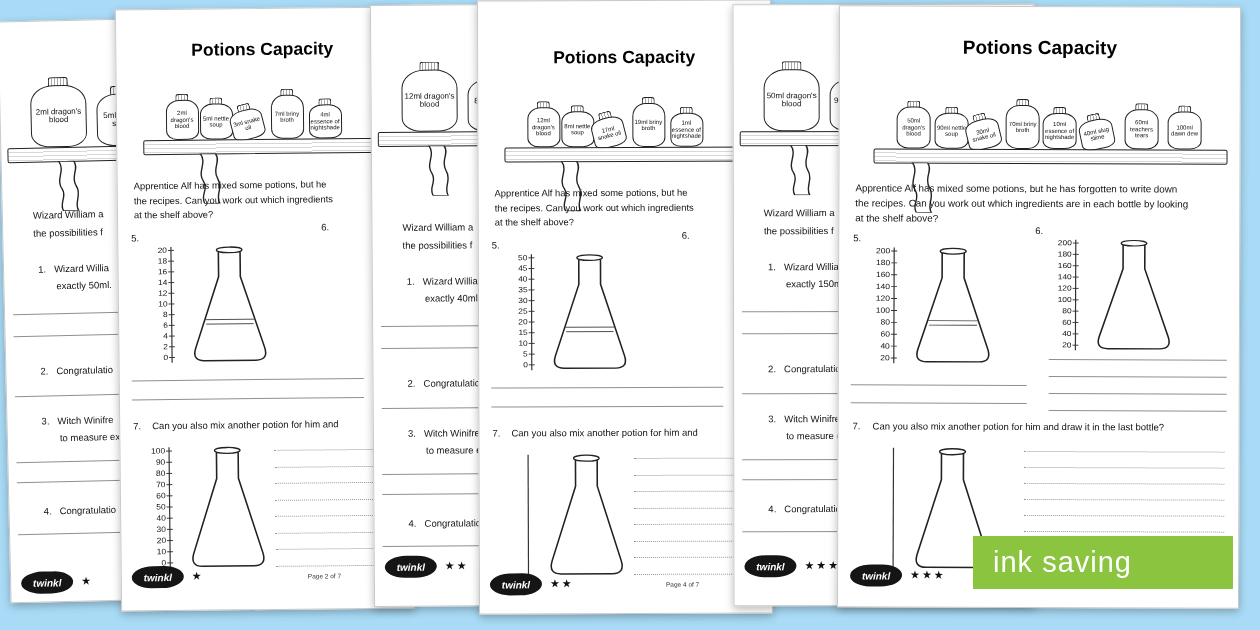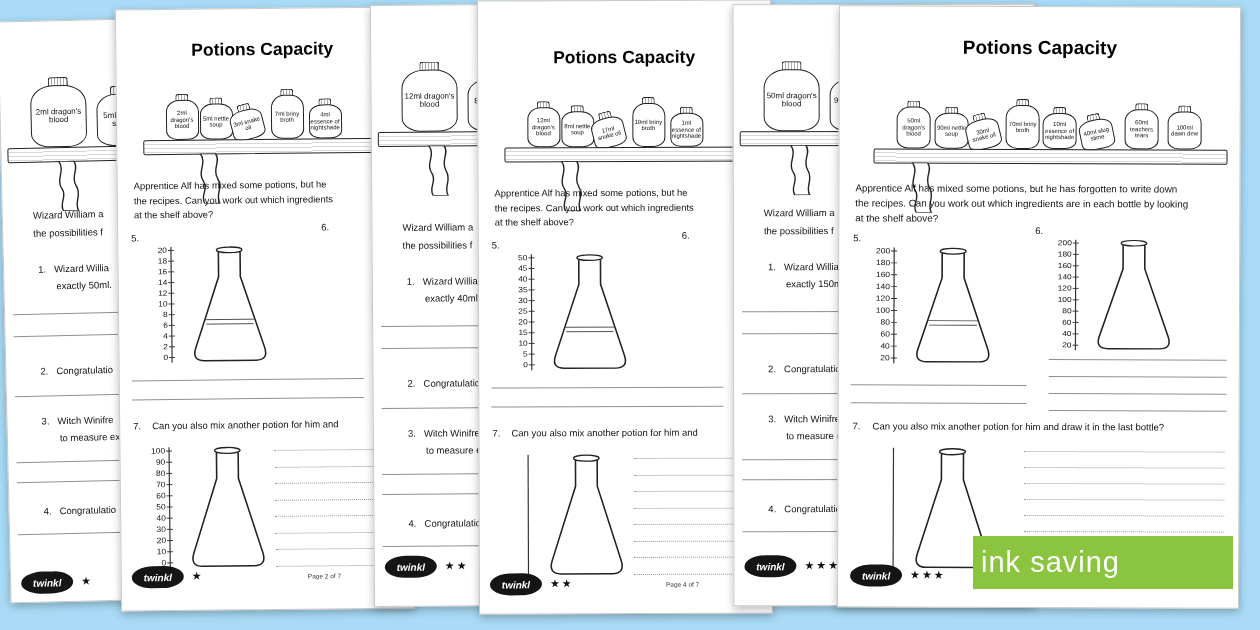--- a/index.html
+++ b/index.html
@@ -1,21 +1,21 @@
 <!DOCTYPE html>
 <html><head>
 <meta charset="utf-8">
 <style>
   html,body{margin:0;padding:0;}
   body{font-family:"Liberation Sans",sans-serif;background:#8ecdf0;}
   #stage{position:relative;width:1260px;height:630px;overflow:hidden;background:#a9dbf6;}
   #pages{position:absolute;inset:0;}
   .page{position:absolute;background:#fff;border:1px solid #c9c9c9;box-shadow:0 3px 9px rgba(0,0,0,.28);overflow:hidden;color:#111;}
   #eco-banner{position:absolute;left:973px;top:536px;width:260px;height:53px;display:flex;align-items:center;z-index:20;}
-  #eco-banner span{color:#fff;font-size:29px;padding-left:8px;letter-spacing:1px;}
+  #eco-banner span{color:#fff;font-size:29px;padding-left:20px;letter-spacing:1px;}
   #eco-leaf{position:absolute;left:1140px;top:488px;width:90px;height:138px;z-index:21;}
 </style>
 </head>
 <body>
 
 <div id="stage" style="background: rgb(169, 219, 246);">
   <div id="pages">
       <div class="page" style="left: 4px; top: 18px; width: 300px; height: 580px; transform: rotate(-1.3deg); z-index: 1;">
         <div style="position: absolute; left: 30px; top: 56px; width: 56px; height: 70px; transform: none; transform-origin: 50% 95%;">
           <div style="position: absolute; left: 50%; top: 0px; transform: translateX(-50%); width: 18px; height: 9px; border-top: 1.3px solid rgb(34, 34, 34); border-right: 1.3px solid rgb(34, 34, 34); border-bottom: none; border-left: 1.3px solid rgb(34, 34, 34); border-image: initial; border-radius: 3px 3px 0px 0px; background: repeating-linear-gradient(90deg, rgb(255, 255, 255) 0px, rgb(255, 255, 255) 2px, rgb(170, 170, 170) 2px, rgb(170, 170, 170) 3px);"></div>

